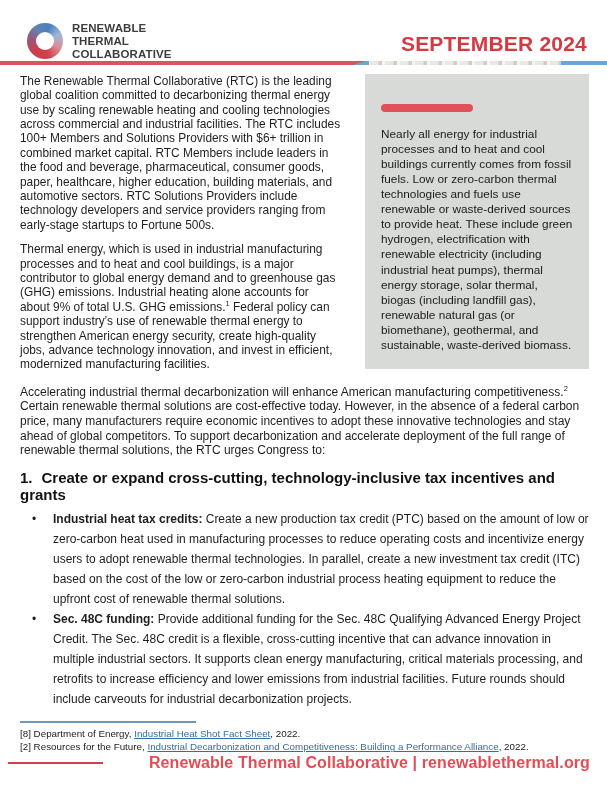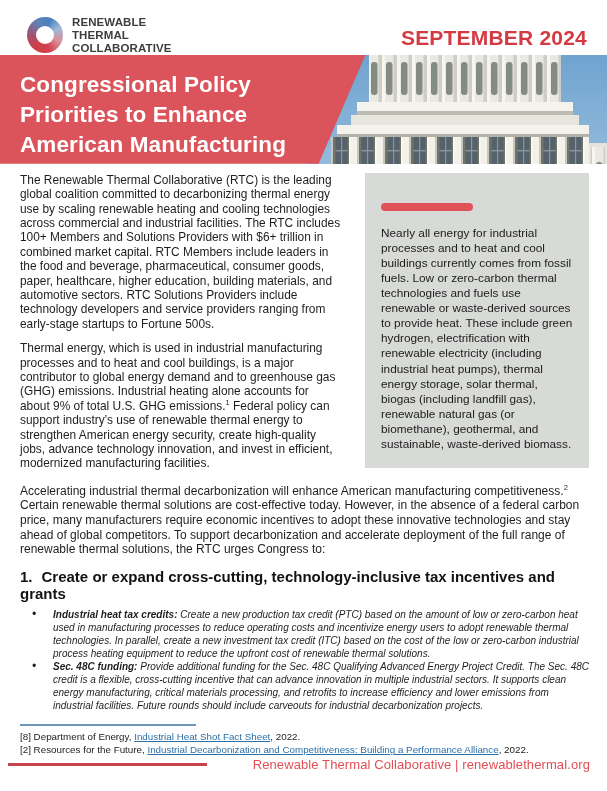--- a/index.html
+++ b/index.html
@@ -13,21 +13,21 @@
     margin: 0 auto;
     background: #ffffff;
     display: flex;
     flex-direction: column;
     overflow: hidden;
   }
 
   
   .masthead {
     height: 65px;
-    padding: 14px 20px 0 27px;
+    padding: 20px 20px 0 27px;
     display: flex;
     align-items: flex-start;
     justify-content: space-between;
     border-radius: 22px;
   }
   .logo { display: flex; align-items: center; gap: 9px; }
   .logo-ring {
     width: 36px; height: 36px; border-radius: 50%;
     background: conic-gradient(from 215deg,
       #cf3e47, #a84e6e 14%, #5e82b4 32%, #4a7fc0 45%,
@@ -85,21 +85,21 @@
   .full-para { margin-top: 13px; font-size: 12px; line-height: 14.6px; }
 
   .sec-heading { margin-top: 11px; font-size: 15px; font-weight: 700; color: #121212; }
   .sec-heading .num { margin-right: 9px; }
 
   .bullet-list { margin-top: 6px; list-style: none; }
   .bullet-list li {
     position: relative;
     padding-left: 23px;
     margin-left: 10px;
-    font-size: 10px; line-height: 13px; font-style: italic;
+    font-size: 12px; line-height: 20px;
   }
   .bullet-list li::before {
     content: "\2022";
     position: absolute; left: 2px; top: 0;
     font-size: 12px;
   }
   .bullet-list li strong { font-weight: 700; }
 
   .fn-rule { margin-top: 12px; width: 176px; height: 2px; background: #6e96bb; }
   .footnotes { margin-top: 4px; }
@@ -108,21 +108,21 @@
   .footnotes a.italic { }
 
   
   footer {
     margin-top: auto;
     flex: 0 0 auto;
     display: flex; align-items: center; gap: 14px;
     padding: 0 17px 19px 8px;
   }
   .footer-line { flex: 1 1 auto; height: 2.5px; background: #c6444b; }
-  .footer-text { font-size: 13px; font-weight: 400; letter-spacing: 0.1px; white-space: nowrap; margin-left: 32px; }
+  .footer-text { font-size: 16px; font-weight: 700; letter-spacing: 0.1px; white-space: nowrap; margin-left: 32px; }
 </style>
 </head>
 <body>
 
 <div class="page">
 
   <header class="masthead">
     <div class="logo">
       <span class="logo-ring"></span>
       <div class="logo-text">

